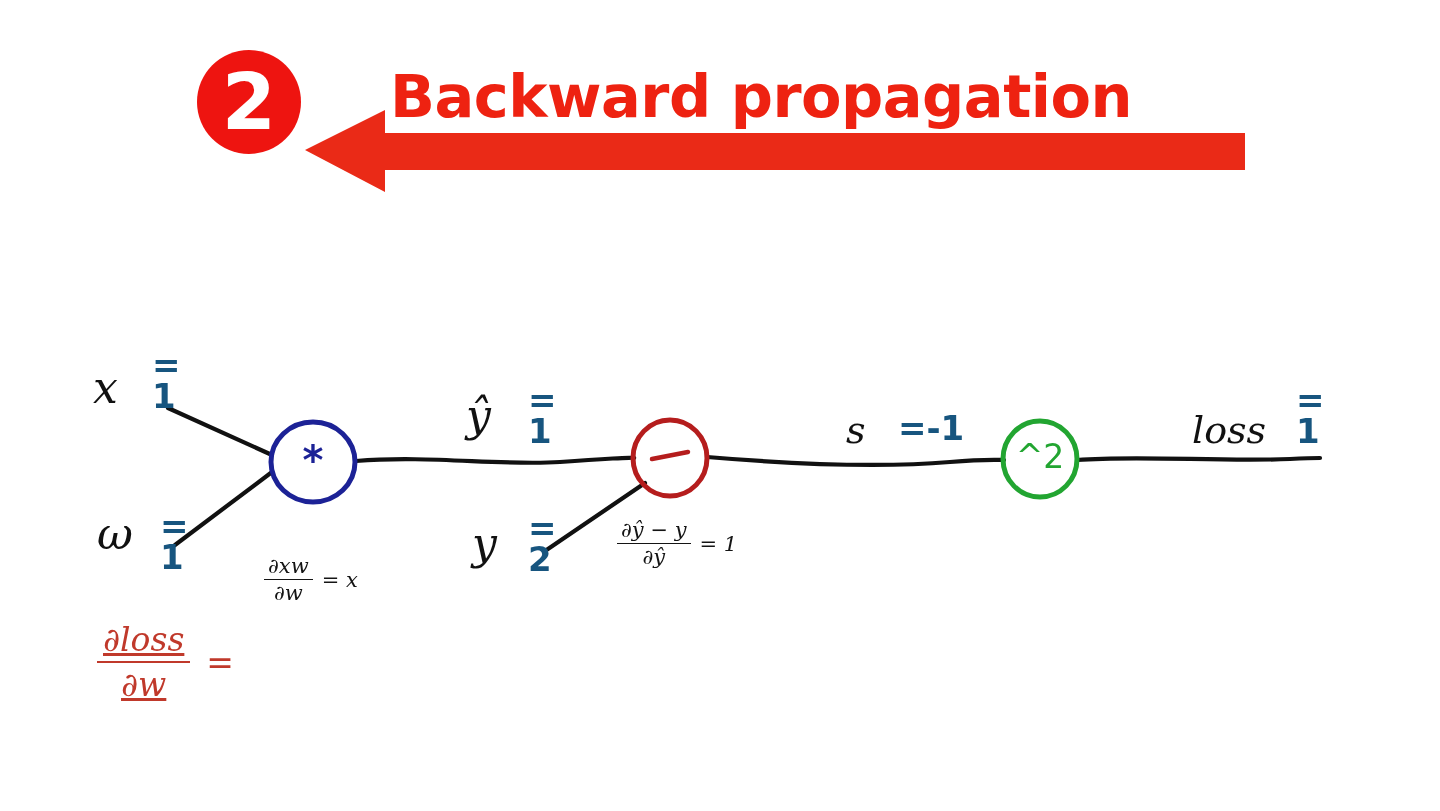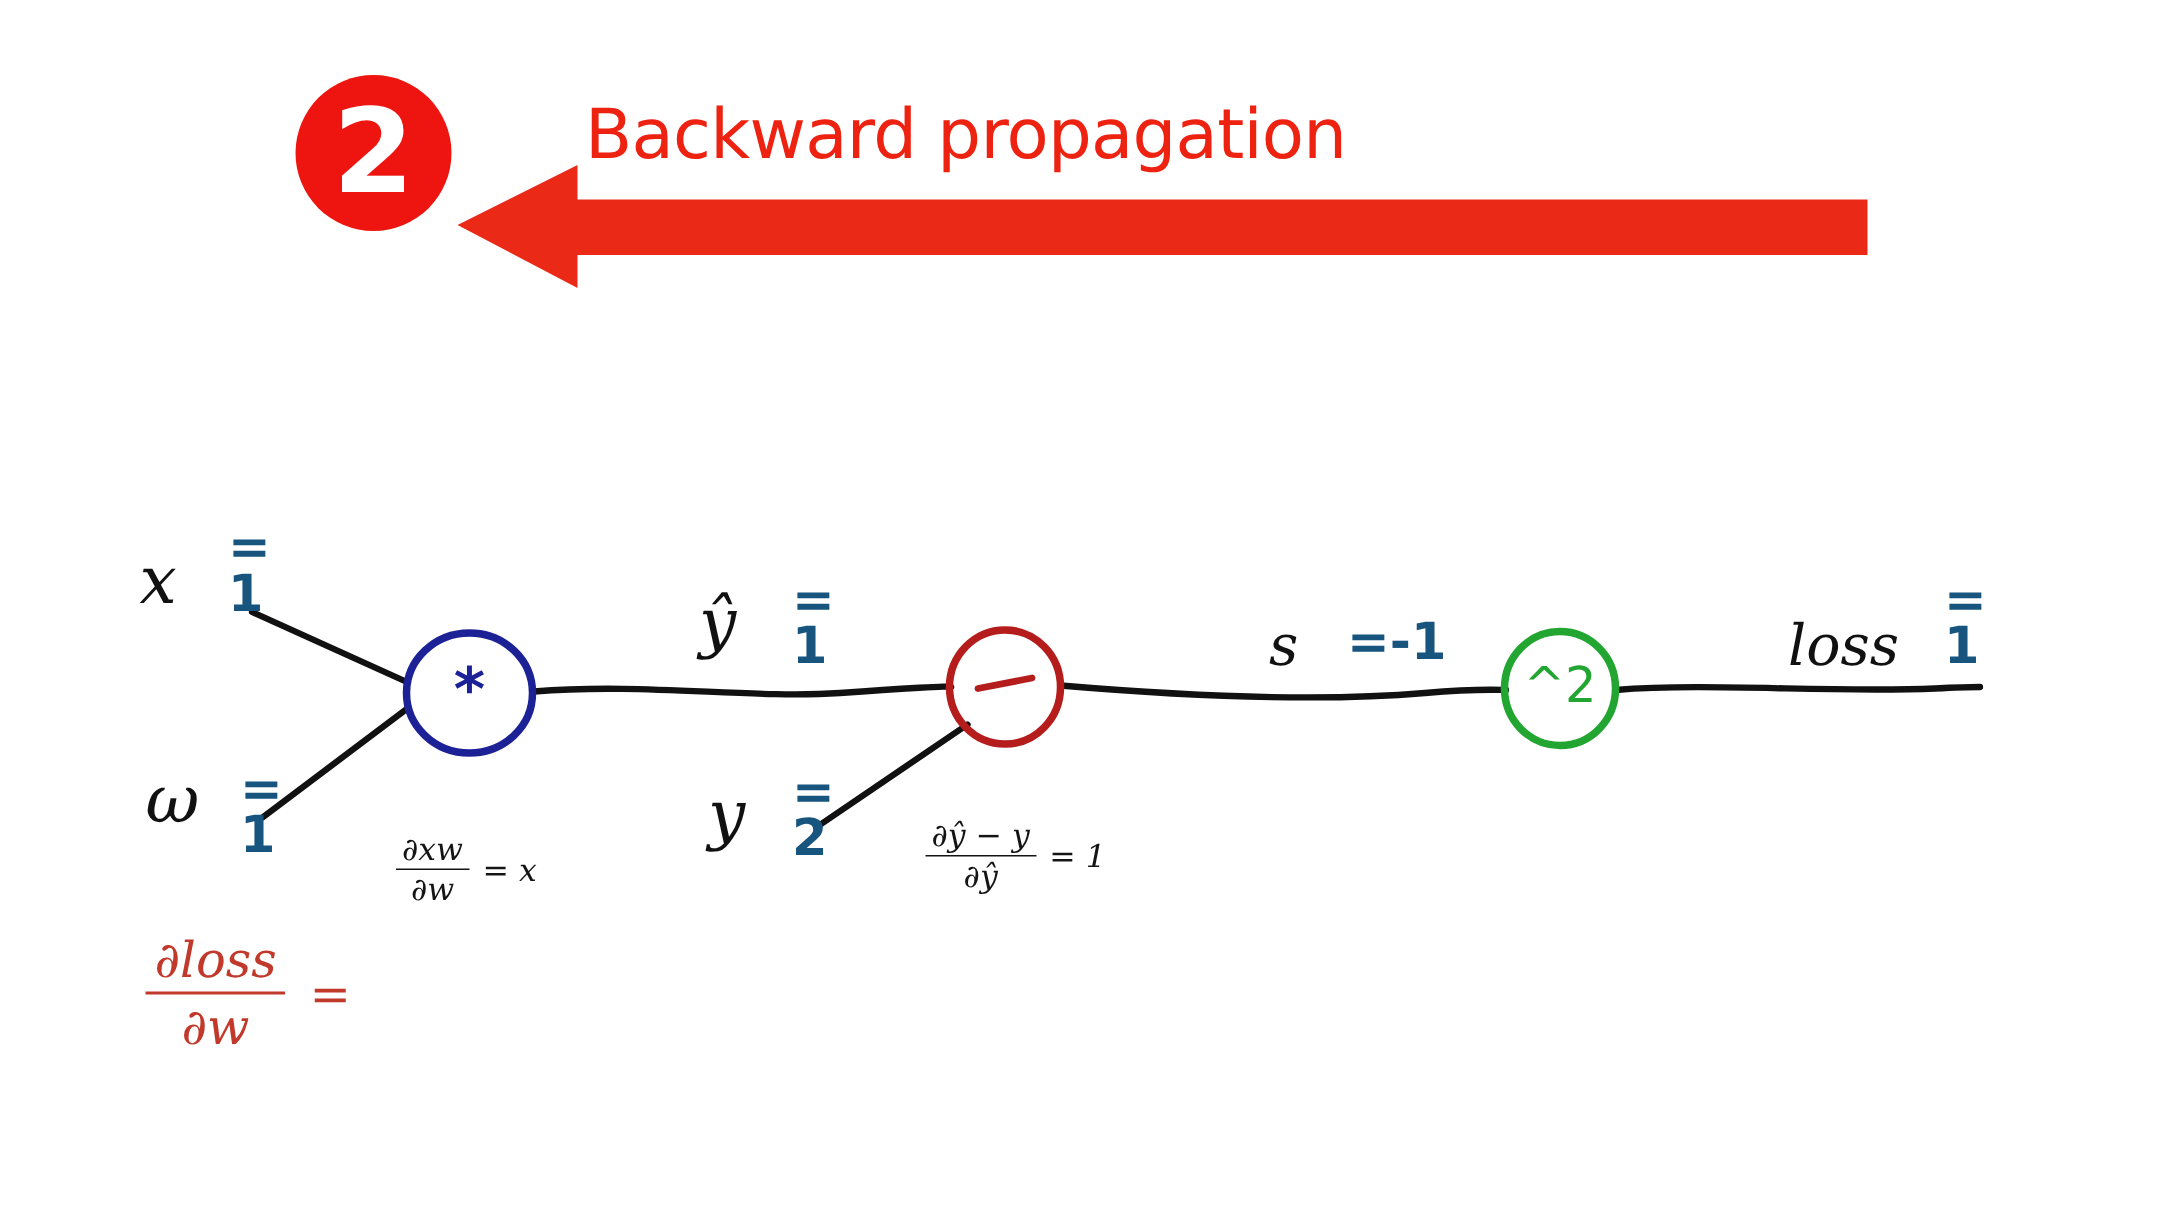--- a/index.html
+++ b/index.html
@@ -42,22 +42,22 @@
     text-align: center;
     z-index: 4;
     user-select: none;
   }
   #title {
     position: absolute;
     left: 390px;
     top: 62px;
     color: #ee2211;
     font-family: "DejaVu Sans", sans-serif;
-    font-size: 46px;
-    font-weight: normal;
+    font-size: 59px;
+    font-weight: bold;
     letter-spacing: -0.5px;
     white-space: nowrap;
     z-index: 4;
   }
 
   
   #graph-svg {
     position: absolute;
     left: 0;
     top: 0;
@@ -142,20 +142,21 @@
     font-style: italic;
     color: #c0392b;
     font-size: 33px;
     white-space: nowrap;
     user-select: none;
   }
   #grad-formula .frac {
     display: inline-flex;
     flex-direction: column;
     align-items: center;
+    text-decoration: underline;
   }
   #grad-formula .frac .numer {
     padding: 0 6px 2px 6px;
     border-bottom: 2.4px solid #c0392b;
   }
   #grad-formula .frac .denom {
     padding: 2px 6px 0 6px;
   }
   #grad-formula .rhs {
     padding-left: 16px;
@@ -246,21 +247,21 @@
   </div>
 
   <div class="formula" style="left:264px; top:518px;margin-top:36px;">
     <span class="frac">
       <span class="numer">∂xw</span>
       <span class="denom">∂w</span>
     </span>
     <span class="rhs">= x</span>
   </div>
 
-  <div class="formula" style="left:617px; top:518px;margin-top:27px;">
+  <div class="formula" style="left:617px; top:518px;">
     <span class="frac">
       <span class="numer">∂ŷ − y</span>
       <span class="denom">∂ŷ</span>
     </span>
     <span class="rhs">= 1</span>
   </div>
 
 
   <div id="grad-formula">
     <span class="frac">

